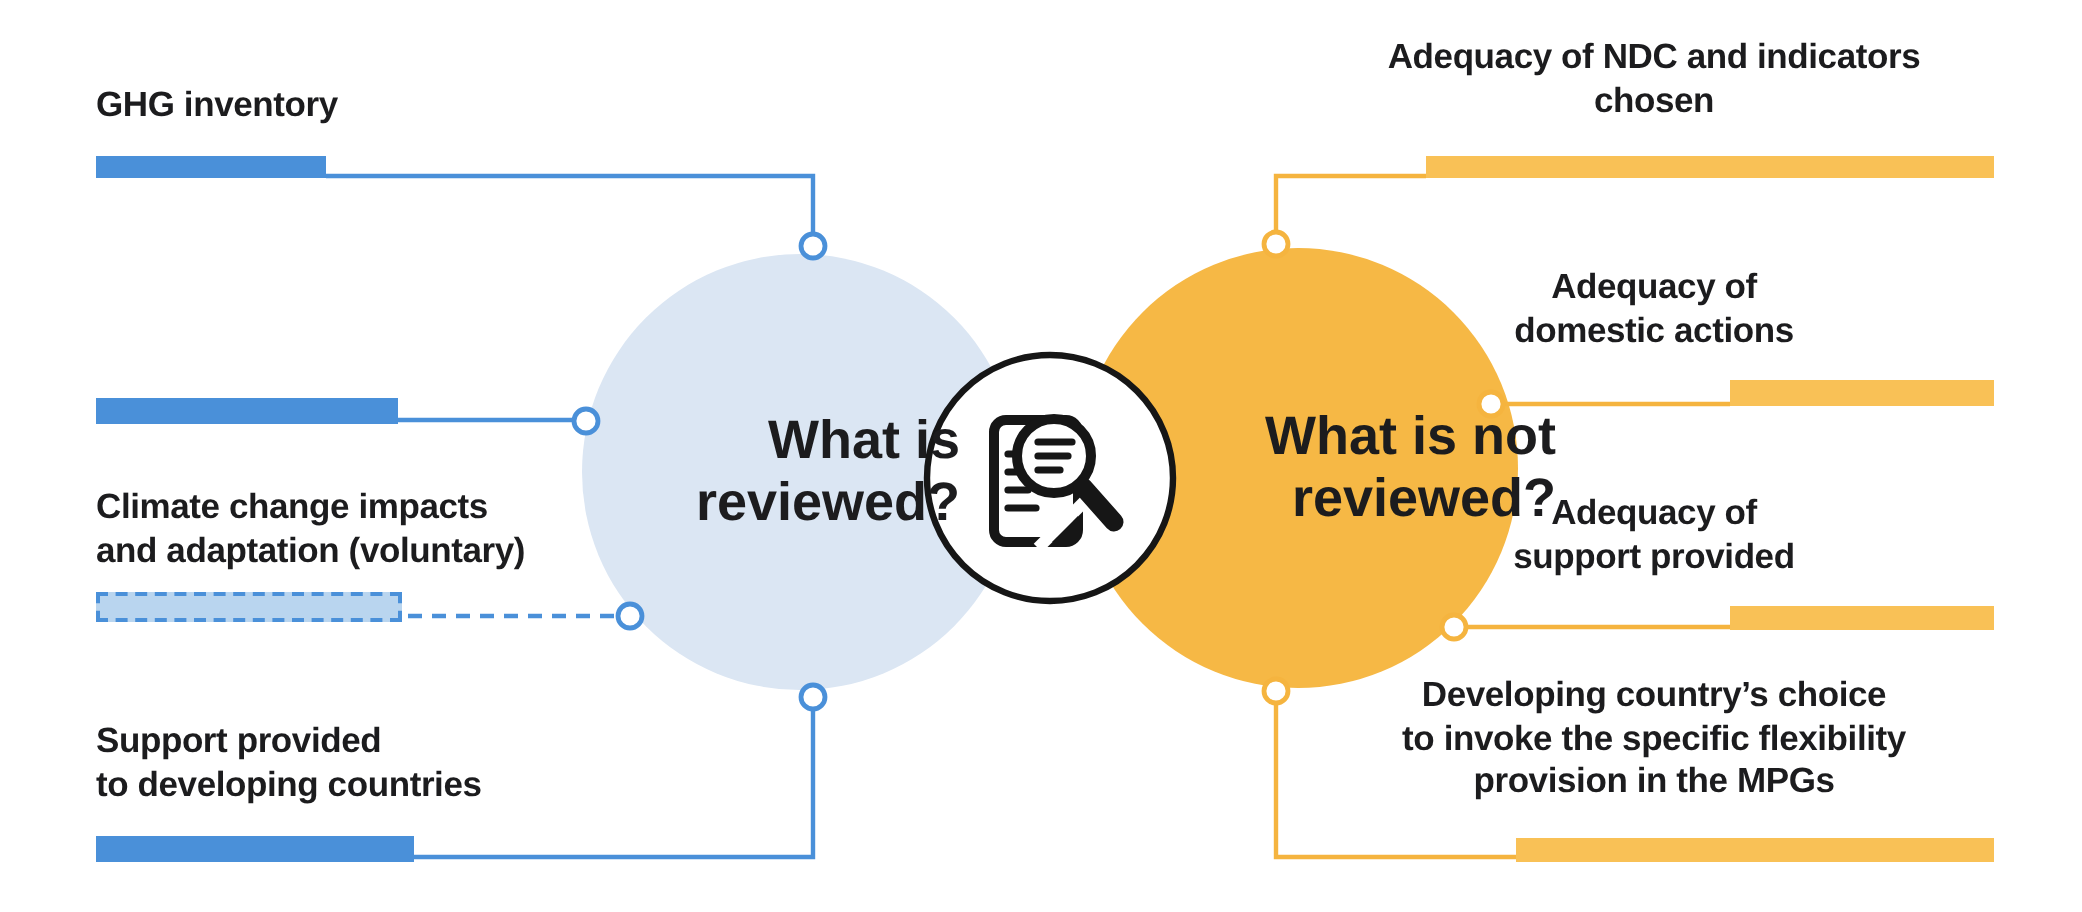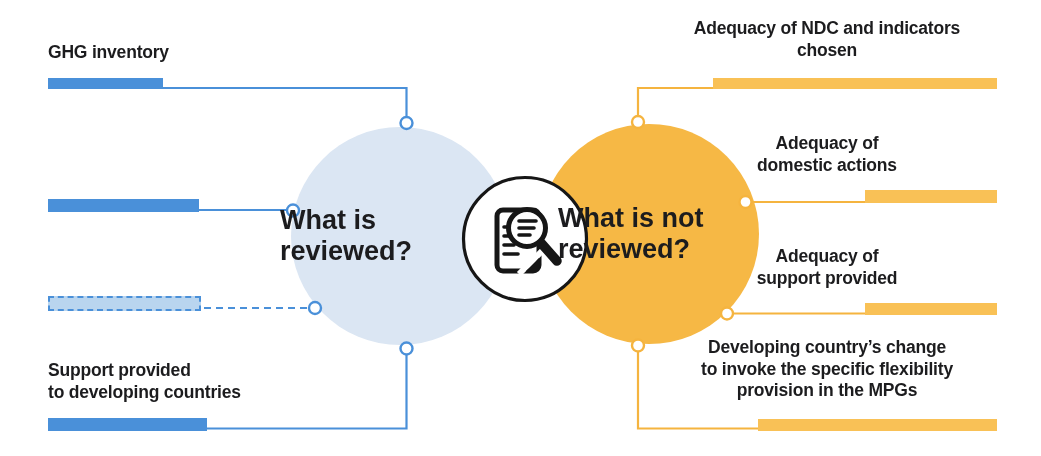--- a/index.html
+++ b/index.html
@@ -14,21 +14,21 @@
   }
   .item-label.right{text-align:center;}
   .bar{position:absolute;z-index:2;}
   .bar.blue{background:#4A90D9;}
   .bar.orange{background:#F9C156;}
   .bar.dashed{
     background:#B9D5EF;border:2px dashed #4A90D9;box-sizing:border-box;
   }
   .circle-label{
     position:absolute;z-index:3;font-weight:bold;font-size:27px;line-height:31px;
-    text-align:left;white-space:pre-line;color:#1c1c1e;
+    text-align:right;white-space:pre-line;color:#1c1c1e;
   }
 </style>
 </head>
 <body>
 
 <div class="canvas">
 
   <svg width="1041" height="456" viewBox="0 0 1041 456">
 
     <circle cx="400" cy="236" r="109" fill="#DBE6F3"></circle>
@@ -70,30 +70,32 @@
       <path d="M541.5 243.5 L557 261" stroke="#161616" stroke-width="9.5" stroke-linecap="round"></path>
     </g>
   </svg>
 
   <div class="circle-label" style="left:280px;top:205px;width:200px">What is
 reviewed?</div>
   <div class="circle-label" style="left:558px;top:203px;width:220px">What is not
 reviewed?</div>
 
   <div class="item-label" style="left:48px;top:42px;width:300px">GHG inventory</div>
+  <div class="item-label" style="left:48px;top:243px;width:300px">Climate change impacts
+and adaptation (voluntary)</div>
   <div class="item-label" style="left:48px;top:360px;width:300px">Support provided
 to developing countries</div>
 
   <div class="item-label right" style="right:44px;top:18px;width:340px">Adequacy of NDC and indicators
 chosen</div>
   <div class="item-label right" style="right:44px;top:133px;width:340px">Adequacy of
 domestic actions</div>
   <div class="item-label right" style="right:44px;top:246px;width:340px">Adequacy of
 support provided</div>
-  <div class="item-label right" style="right:44px;top:337px;width:340px">Developing country’s change
+  <div class="item-label right" style="right:44px;top:337px;width:340px">Developing country’s choice
 to invoke the specific flexibility
 provision in the MPGs</div>
 
   <div class="bar blue" style="left:48px;top:78px;width:115px;height:11px"></div>
   <div class="bar blue" style="left:48px;top:199px;width:151px;height:13px"></div>
   <div class="bar dashed" style="left:48px;top:296px;width:153px;height:15px"></div>
   <div class="bar blue" style="left:48px;top:418px;width:159px;height:13px"></div>
 
   <div class="bar orange" style="left:713px;top:78px;width:284px;height:11px"></div>
   <div class="bar orange" style="left:865px;top:190px;width:132px;height:13px"></div>

